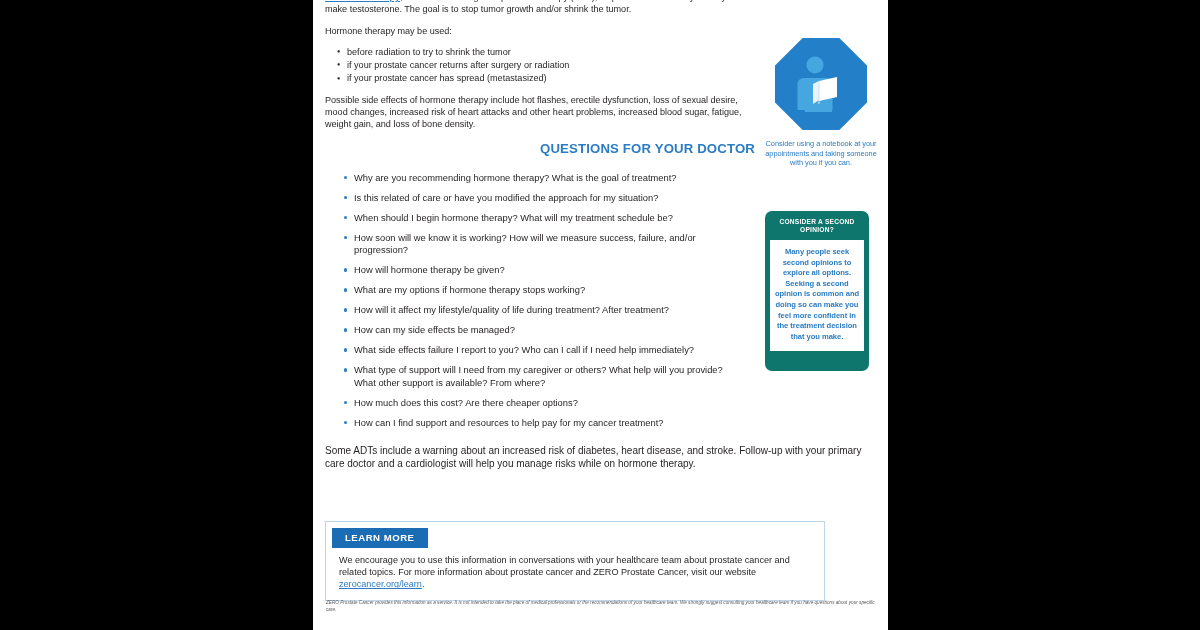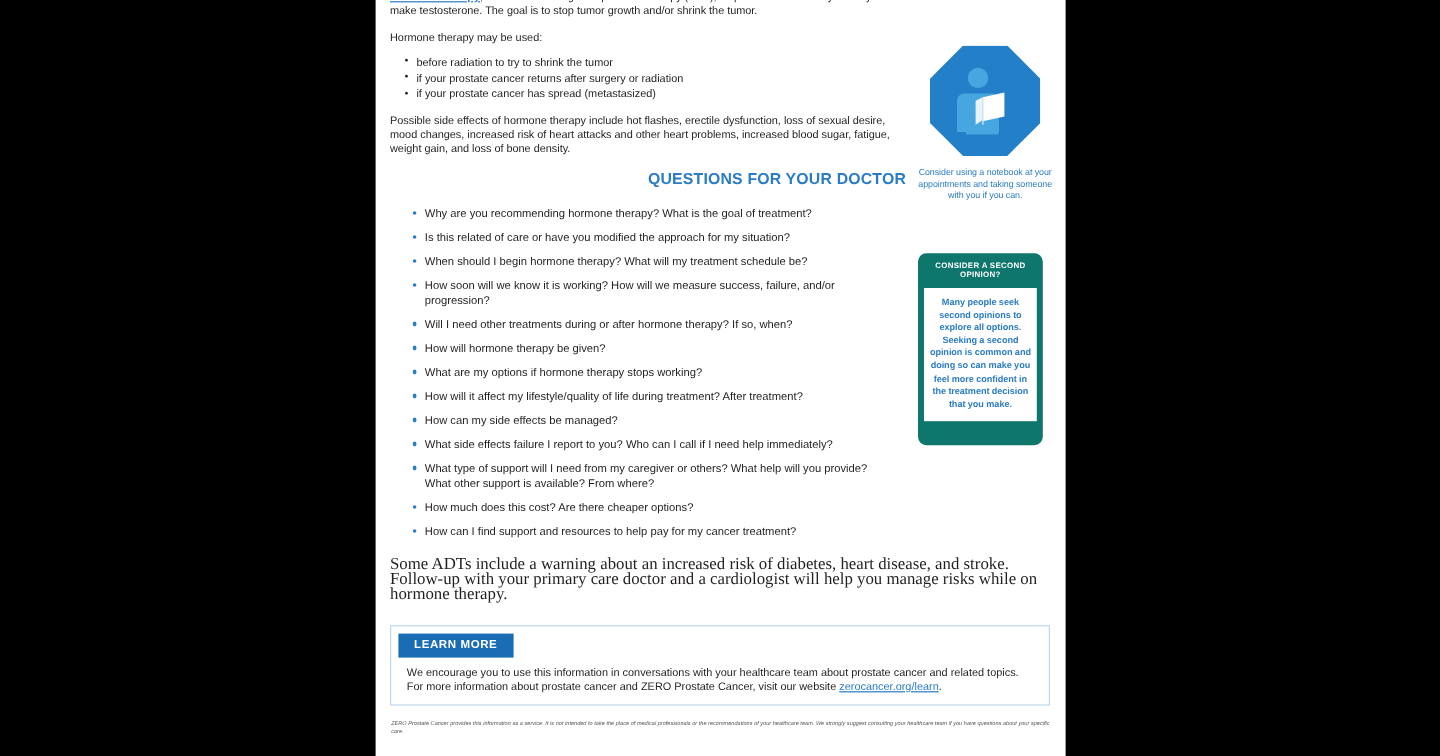--- a/index.html
+++ b/index.html
@@ -111,34 +111,33 @@
     position: absolute;
     left: -10px;
     top: 4.4px;
     width: 3.4px;
     height: 3.4px;
     background: #2b7cc4;
     border-radius: 50%;
   }
 
   p.closing {
-    font-size: 14px;
+    font-size: 10px;
     line-height: 12.4px;
     color: #231f20;
     margin: 9px 0 0 0;
     width: 553px;
-    font-family: Liberation Serif, serif;
   }
 
   
   .learn-more {
     position: absolute;
     left: 12px;
     top: 521px;
-    width: 550px;
+    width: 500px;
     box-sizing: border-box;
     border: 1px solid #bcd6ec;
     background: #ffffff;
     padding: 0 0 9px 0;
   }
   .lm-badge {
     display: inline-block;
     background: #1a6cb5;
     color: #ffffff;
     font-size: 9.6px;
@@ -245,21 +244,20 @@
 
         <p class="body">Possible side effects of hormone therapy include hot flashes, erectile dysfunction, loss of sexual desire, mood changes, increased risk of heart attacks and other heart problems, increased blood sugar, fatigue, weight gain, and loss of bone density.</p>
 
         <h2 class="section-title">QUESTIONS FOR YOUR DOCTOR</h2>
 
         <ul class="qlist">
           <li>Why are you recommending hormone therapy? What is the goal of treatment?</li>
           <li>Is this related of care or have you modified the approach for my situation?</li>
           <li>When should I begin hormone therapy? What will my treatment schedule be?</li>
           <li>How soon will we know it is working? How will we measure success, failure, and/or progression?</li>
-          <li>Will I need other treatments during or after hormone therapy? If so, when?</li>
           <li>How will hormone therapy be given?</li>
           <li>What are my options if hormone therapy stops working?</li>
           <li>How will it affect my lifestyle/quality of life during treatment? After treatment?</li>
           <li>How can my side effects be managed?</li>
           <li>What side effects failure I report to you? Who can I call if I need help immediately?</li>
           <li>What type of support will I need from my caregiver or others? What help will you provide? What other support is available? From where?</li>
           <li>How much does this cost? Are there cheaper options?</li>
           <li>How can I find support and resources to help pay for my cancer treatment?</li>
         </ul>
 

